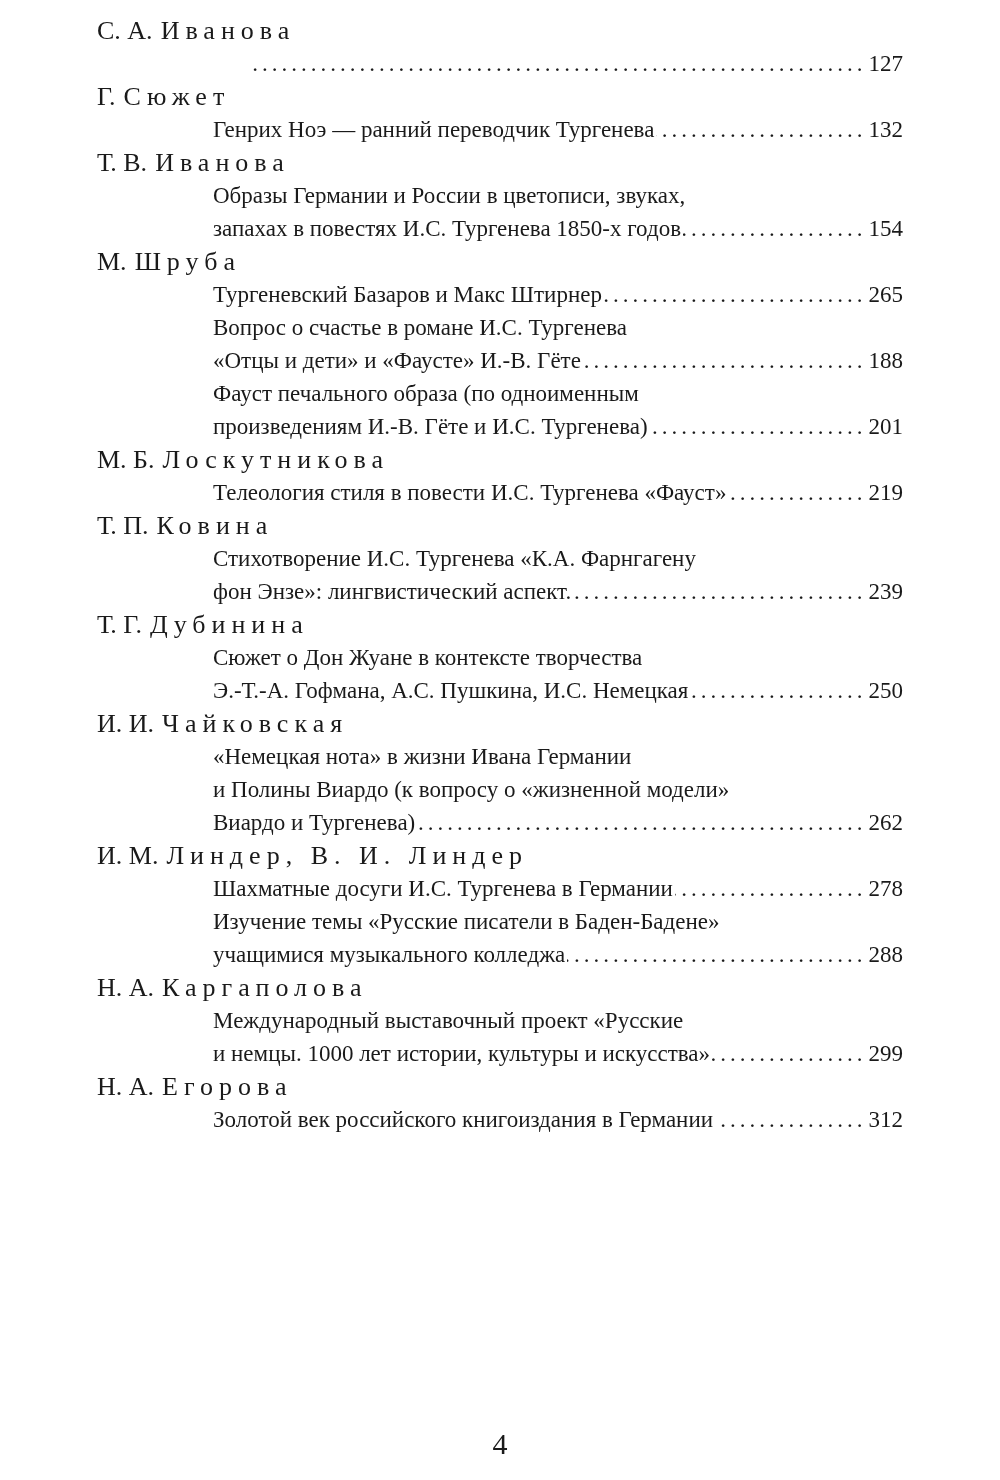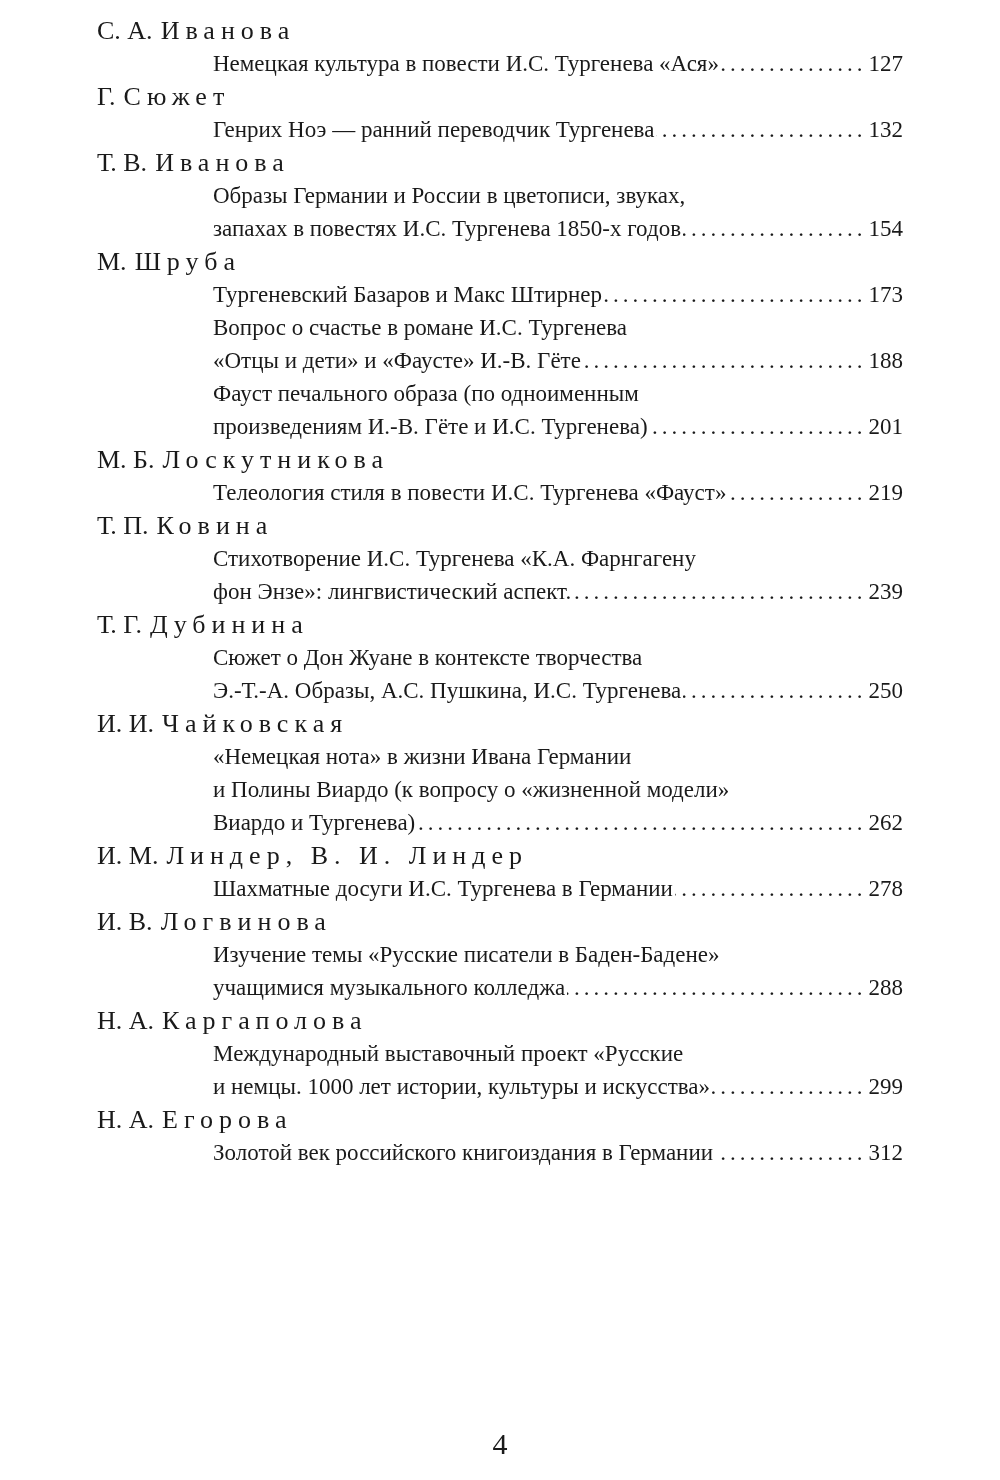--- a/index.html
+++ b/index.html
@@ -35,21 +35,20 @@
     }
   </style>
 </head>
 <body>
 
 <div class="page">
   <div id="part1">
       <div>
         <div class="author"><span class="initials">С. А.</span><span class="surname">Иванова</span></div>
         <div class="title-line last">
-          <span class="t">Немецкая культура в повести И.С. Тургенева «Ася»</span>
           <span class="dots">...............................................................</span>
           <span class="pg">127</span>
         </div>
       </div>
       <div>
         <div class="author"><span class="initials">Г.</span><span class="surname">Сюжет</span></div>
         <div class="title-line last">
           <span class="t">Генрих Ноэ — ранний переводчик Тургенева</span>
           <span class="dots">...............................................................</span>
           <span class="pg">132</span>
@@ -62,21 +61,21 @@
           <span class="t">запахах в повестях И.С. Тургенева 1850-х годов</span>
           <span class="dots">...............................................................</span>
           <span class="pg">154</span>
         </div>
       </div>
       <div>
         <div class="author"><span class="initials">М.</span><span class="surname">Шруба</span></div>
         <div class="title-line last">
           <span class="t">Тургеневский Базаров и Макс Штирнер</span>
           <span class="dots">...............................................................</span>
-          <span class="pg">173</span>
+          <span class="pg">265</span>
         </div>
       </div>
       <div>
         <div class="title-line"><span class="t">Вопрос о счастье в романе И.С. Тургенева</span></div>
         <div class="title-line last">
           <span class="t">«Отцы и дети» и «Фаусте» И.-В. Гёте</span>
           <span class="dots">...............................................................</span>
           <span class="pg">188</span>
         </div>
       </div>
@@ -102,21 +101,21 @@
         <div class="title-line last">
           <span class="t">фон Энзе»: лингвистический аспект.</span>
           <span class="dots">...............................................................</span>
           <span class="pg">239</span>
         </div>
       </div>
       <div>
         <div class="author"><span class="initials">Т. Г.</span><span class="surname">Дубинина</span></div>
         <div class="title-line"><span class="t">Сюжет о Дон Жуане в контексте творчества</span></div>
         <div class="title-line last">
-          <span class="t">Э.-Т.-А. Образы, А.С. Пушкина, И.С. Тургенева</span>
+          <span class="t">Э.-Т.-А. Гофмана, А.С. Пушкина, И.С. Немецкая</span>
           <span class="dots">...............................................................</span>
           <span class="pg">250</span>
         </div>
       </div>
       <div>
         <div class="author"><span class="initials">И. И.</span><span class="surname">Чайковская</span></div>
         <div class="title-line"><span class="t">«Немецкая нота» в жизни Ивана Германии</span></div>
         <div class="title-line"><span class="t">и Полины Виардо (к вопросу о «жизненной модели»</span></div>
         <div class="title-line last">
           <span class="t">Виардо и Тургенева)</span>
@@ -126,21 +125,20 @@
       </div>
       <div>
         <div class="author"><span class="initials">И. М.</span><span class="surname">Линдер, В. И. Линдер</span></div>
         <div class="title-line last">
           <span class="t">Шахматные досуги И.С. Тургенева в Германии</span>
           <span class="dots">...............................................................</span>
           <span class="pg">278</span>
         </div>
       </div>
       <div>
-        <div class="author"><span class="initials">И. В.</span><span class="surname">Логвинова</span></div>
         <div class="title-line"><span class="t">Изучение темы «Русские писатели в Баден-Бадене»</span></div>
         <div class="title-line last">
           <span class="t">учащимися музыкального колледжа</span>
           <span class="dots">...............................................................</span>
           <span class="pg">288</span>
         </div>
       </div>
     </div>
   <div id="part2">
       <div>

